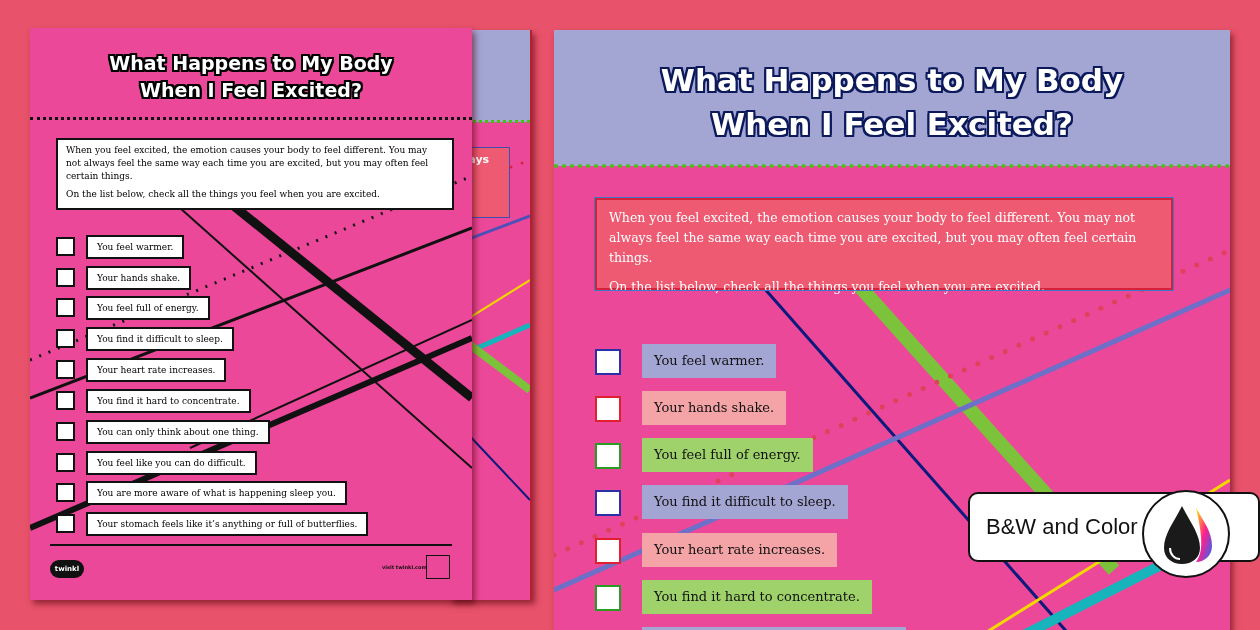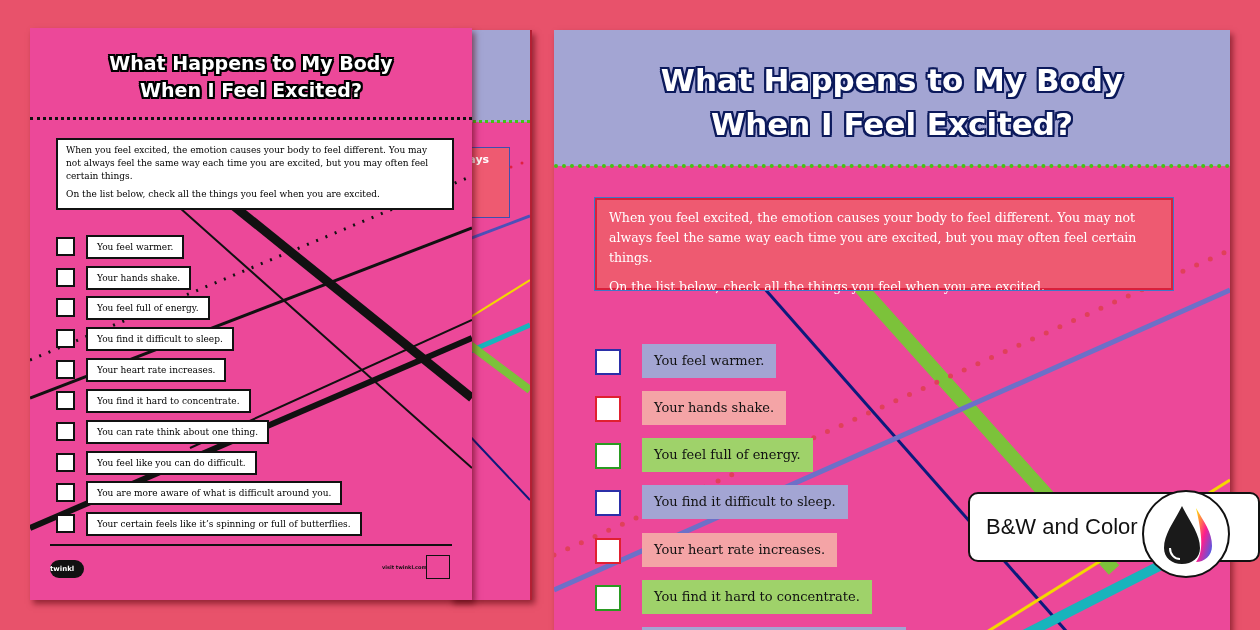--- a/index.html
+++ b/index.html
@@ -14,21 +14,21 @@
   #bw{left:30px;top:28px;width:442px;height:572px;}
   #bw .title{position:absolute;left:0;top:22px;width:100%;text-align:center;font-family:"DejaVu Sans",sans-serif;font-weight:bold;font-size:19px;line-height:27px;color:#fff;
     text-shadow:-2px -2px 0 #000,2px -2px 0 #000,-2px 2px 0 #000,2px 2px 0 #000,0 2px 0 #000,0 -2px 0 #000,2px 0 0 #000,-2px 0 0 #000;}
   #bw .dots{position:absolute;left:0;top:89px;width:100%;border-top:3px dotted #111;}
   #bw .intro{position:absolute;left:26px;top:110px;width:378px;height:60px;border:2px solid #111;background:#fff;font-family:"DejaVu Serif",serif;font-size:9px;line-height:13px;padding:4px 8px;box-sizing:content-box;}
   #bw .intro p{margin:0 0 5px 0;}
   .bw-row{position:absolute;left:26px;height:22px;}
   .bw-box{position:absolute;left:0;top:2px;width:15px;height:15px;border:2px solid #111;background:#fff;}
   .bw-label{position:absolute;left:30px;top:0;height:20px;line-height:20px;border:2px solid #111;background:#fff;padding:0 9px;font-family:"DejaVu Serif",serif;font-size:9px;white-space:nowrap;}
   #bw .footline{position:absolute;left:20px;right:20px;top:516px;border-top:2px solid #111;}
-  #bw .logo{position:absolute;left:20px;top:532px;width:34px;height:18px;background:#111;border-radius:10px;color:#fff;font-size:7px;font-weight:bold;text-align:left;line-height:18px;}
+  #bw .logo{position:absolute;left:20px;top:532px;width:34px;height:18px;background:#111;border-radius:10px;color:#fff;font-size:7px;font-weight:bold;text-align:center;line-height:18px;}
   #bw .visit{position:absolute;left:352px;top:536px;font-size:5px;font-weight:bold;color:#111;}
   #bw .badge{position:absolute;left:396px;top:527px;width:22px;height:22px;border:1px solid #111;font-size:5px;text-align:center;}
   
   #col{left:554px;top:30px;width:676px;height:610px;}
   #col .hdr{position:absolute;left:0;top:0;width:100%;height:136px;background:#a3a5d3;}
   #col .title{position:absolute;left:0;top:28px;width:100%;text-align:center;font-weight:bold;font-size:31px;line-height:44px;color:#fff;
     text-shadow:-2px -2px 0 #0c1a5c,2px -2px 0 #0c1a5c,-2px 2px 0 #0c1a5c,2px 2px 0 #0c1a5c,0 2px 0 #0c1a5c,0 -2px 0 #0c1a5c,2px 0 0 #0c1a5c,-2px 0 0 #0c1a5c;}
   #col .dots{position:absolute;left:0;top:134px;width:100%;border-top:4px dotted #47c012;}
   #col .intro{position:absolute;left:41px;top:168px;width:578px;height:92px;background:#ee5a71;border:2px solid #d9203b;outline:1px solid #3e78c8;color:#fff;font-family:"DejaVu Serif",serif;font-size:12.5px;line-height:20px;padding:8px 12px;box-sizing:border-box;}
   #col .intro p{margin:0 0 9px 0;}
@@ -96,33 +96,33 @@
   <div class="bw-row" style="top:330px">
       <span class="bw-box"></span>
       <span class="bw-label">Your heart rate increases.</span>
     </div>
   <div class="bw-row" style="top:361px">
       <span class="bw-box"></span>
       <span class="bw-label">You find it hard to concentrate.</span>
     </div>
   <div class="bw-row" style="top:392px">
       <span class="bw-box"></span>
-      <span class="bw-label">You can rate think about one thing.</span>
+      <span class="bw-label">You can only think about one thing.</span>
     </div>
   <div class="bw-row" style="top:423px">
       <span class="bw-box"></span>
       <span class="bw-label">You feel like you can do difficult.</span>
     </div>
   <div class="bw-row" style="top:453px">
       <span class="bw-box"></span>
-      <span class="bw-label">You are more aware of what is difficult around you.</span>
+      <span class="bw-label">You are more aware of what is happening sleep you.</span>
     </div>
   <div class="bw-row" style="top:484px">
       <span class="bw-box"></span>
-      <span class="bw-label">Your certain feels like it’s spinning or full of butterflies.</span>
+      <span class="bw-label">Your stomach feels like it’s anything or full of butterflies.</span>
     </div>
   <div class="footline"></div>
   <div class="logo">twinkl</div>
   <div class="visit">visit twinkl.com</div>
   <div class="badge"></div>
 </div>
 
 <div class="sheet" id="col">
   <svg class="lines" width="676" height="610">
     <line x1="210" y1="258" x2="520" y2="610" stroke="#0c1a7c" stroke-width="3"></line>

